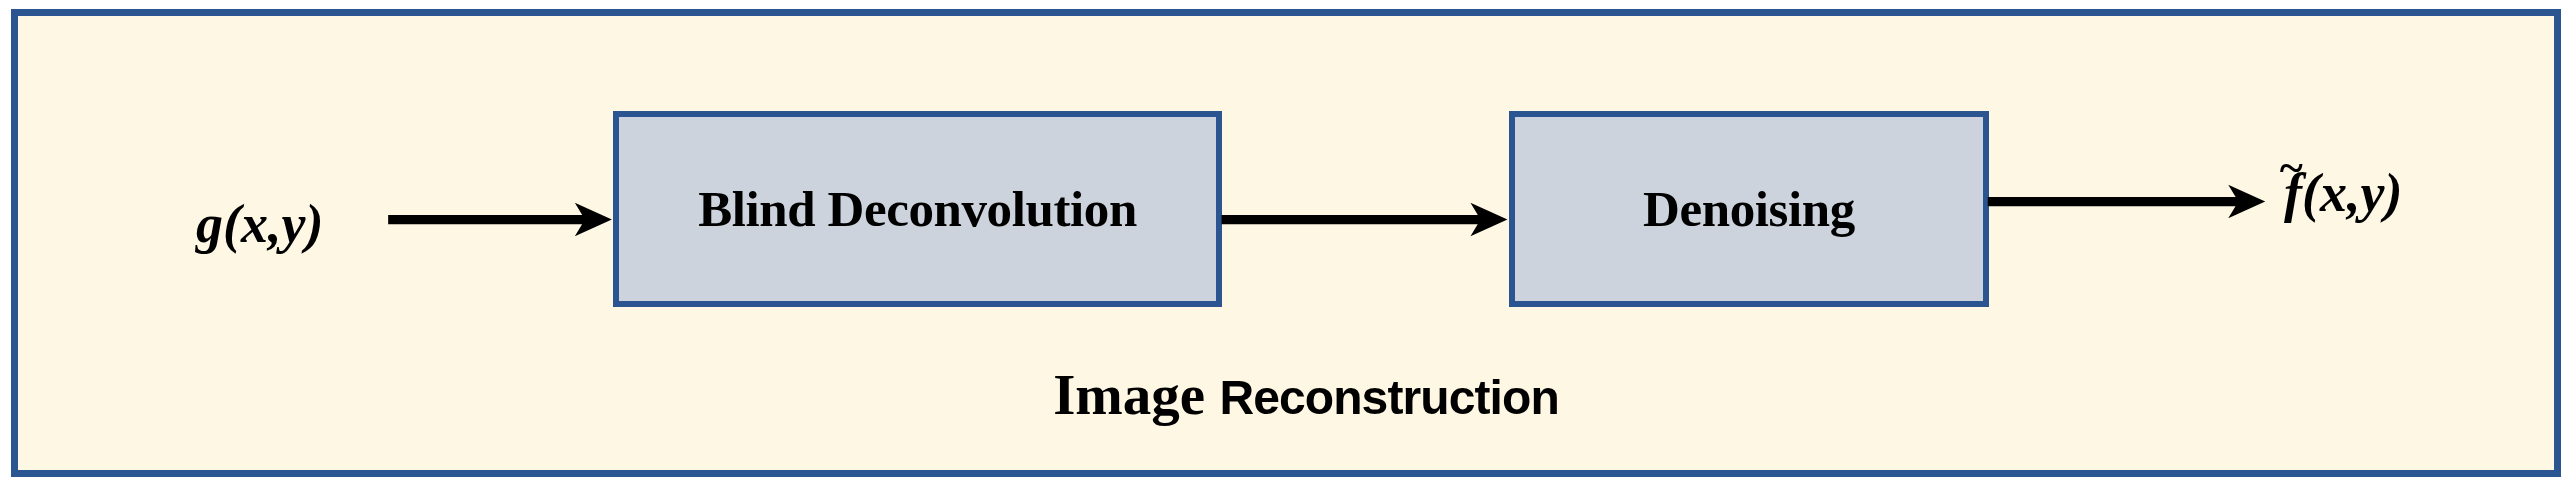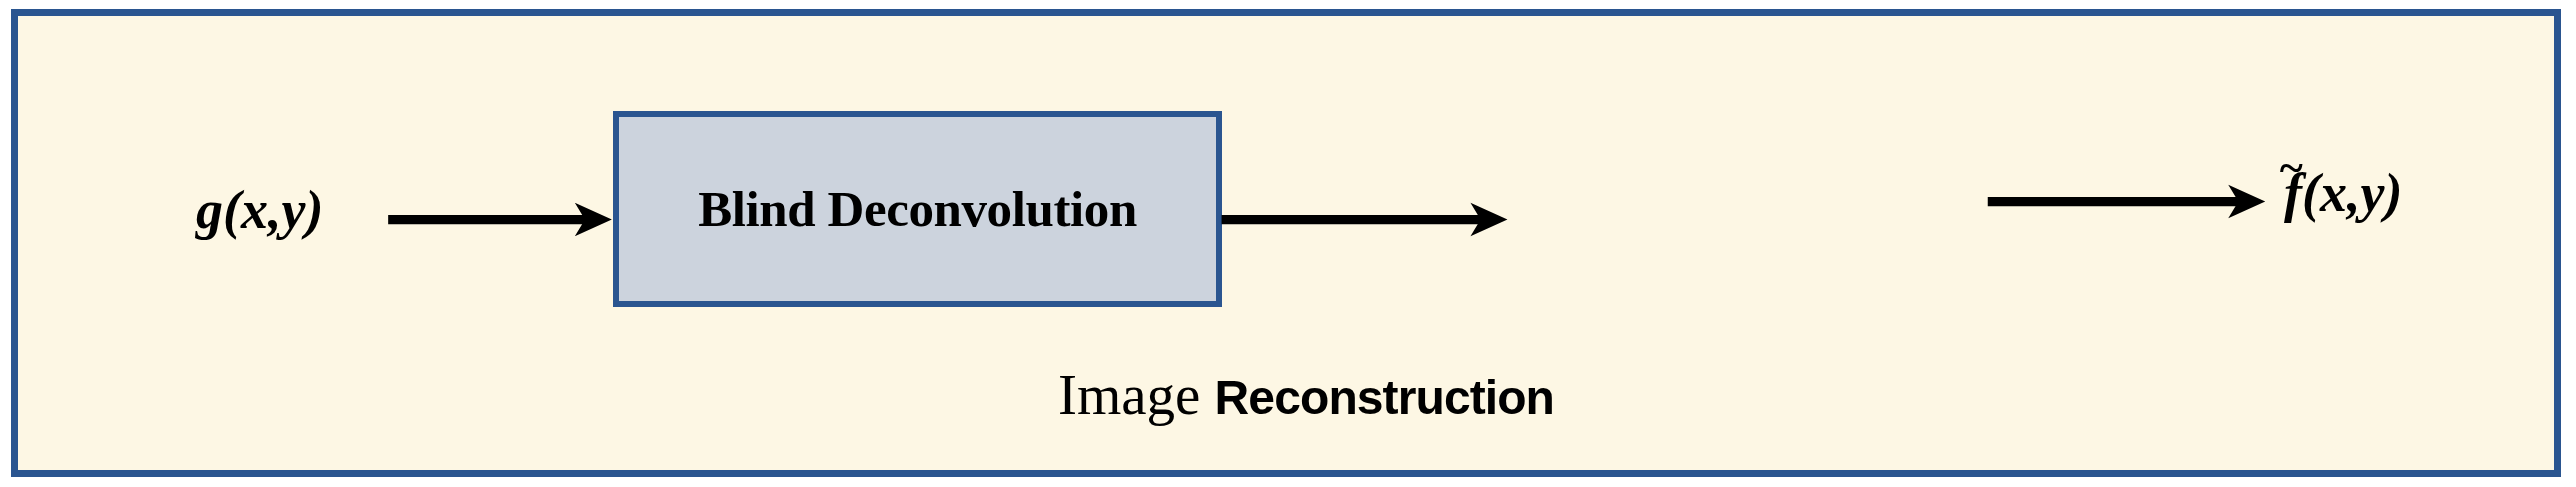--- a/index.html
+++ b/index.html
@@ -76,21 +76,21 @@
     position: absolute;
     font-family: "Liberation Serif", serif;
     font-weight: bold;
     font-style: italic;
     color: #000000;
     white-space: nowrap;
     line-height: 1;
   }
   #label-input {
     left: 178px;
-    top: 167px;
+    top: 181px;
     font-size: 54px;
   }
   #label-output {
     left: 2266px;
     top: 150px;
     font-size: 54px;
   }
   .tilde-wrap {
     position: relative;
     display: inline-block;
@@ -121,21 +121,21 @@
     left: 0;
     top: 350px;
     width: 2576px;
     text-align: center;
     color: #000000;
     white-space: nowrap;
     line-height: 1;
   }
   #caption-image-reconstruction .cap-serif {
     font-family: "Liberation Serif", serif;
-    font-weight: normal;
+    font-weight: bold;
     font-size: 57px;
   }
   #caption-image-reconstruction .cap-sans {
     font-family: "Liberation Sans", sans-serif;
     font-weight: bold;
     font-size: 48px;
     letter-spacing: -0.9px;
   }
 </style>
 </head>
@@ -156,20 +156,23 @@
 
     <div class="proc-box" id="box-blind-deconvolution">
       <span class="proc-label">Blind Deconvolution</span>
     </div>
 
     <svg class="arrow-svg" id="arrow-mid" width="289" height="37" viewBox="0 0 340 44">
       <line x1="0" y1="22" x2="314" y2="22" stroke="#000000" stroke-width="11"></line>
       <polygon points="340,22 296,2 308,22 296,42" fill="#000000"></polygon>
     </svg>
 
+    <div class="proc-box" id="box-denoising">
+      <span class="proc-label">Denoising</span>
+    </div>
 
     <svg class="arrow-svg" id="arrow-out" width="281" height="37" viewBox="0 0 330 44">
       <line x1="0" y1="22" x2="304" y2="22" stroke="#000000" stroke-width="11"></line>
       <polygon points="330,22 286,2 298,22 286,42" fill="#000000"></polygon>
     </svg>
 
     <div class="math-label" id="label-output">
       <span class="tilde-wrap">
         <span class="tilde-mark">~</span>
         <span>f</span>

